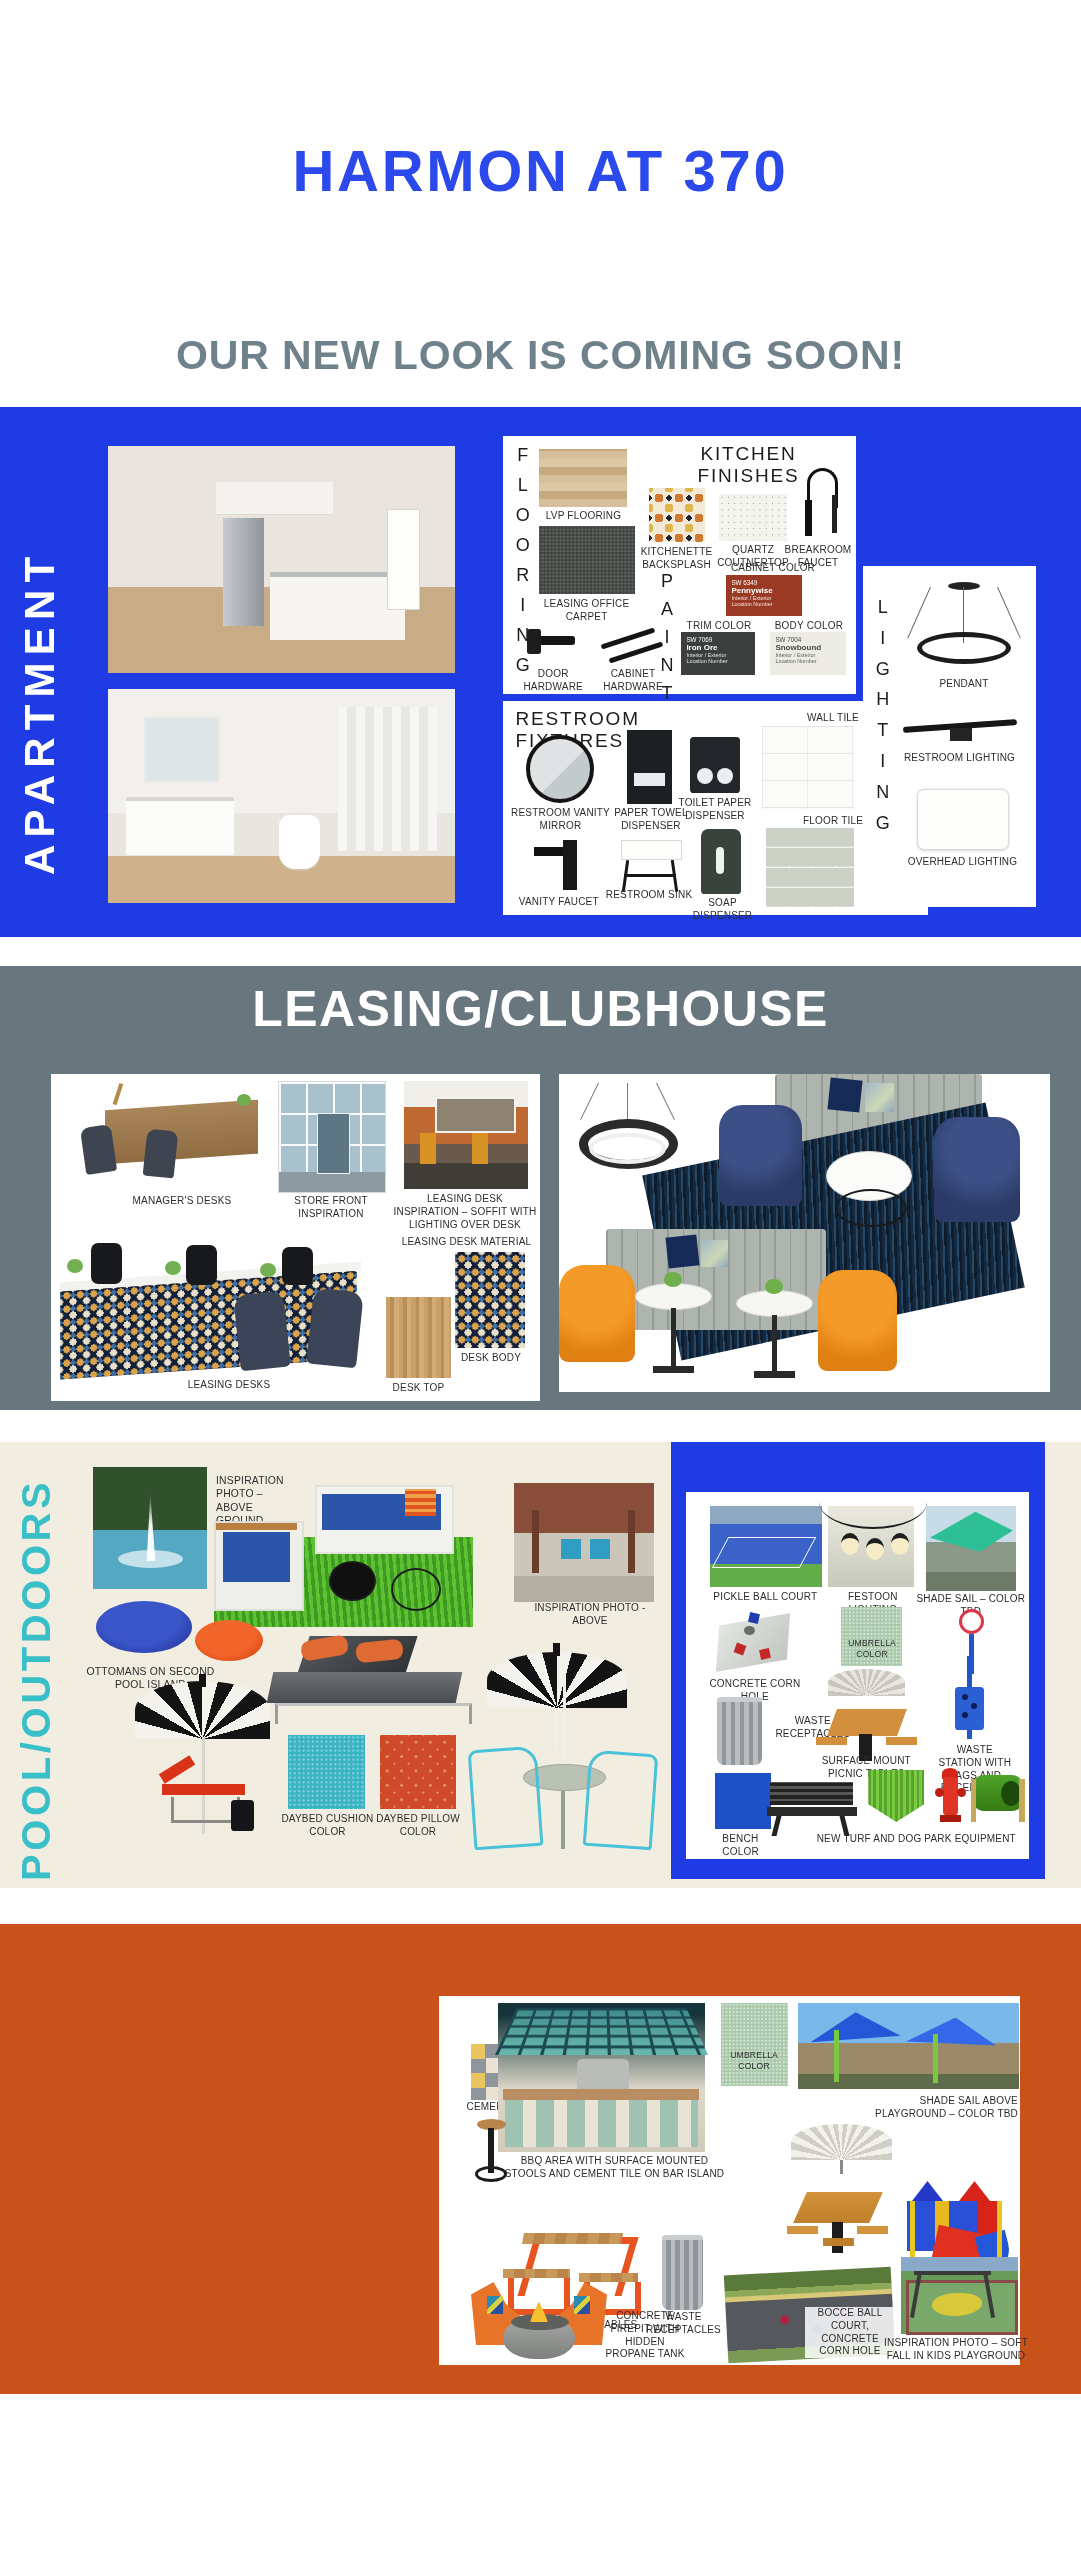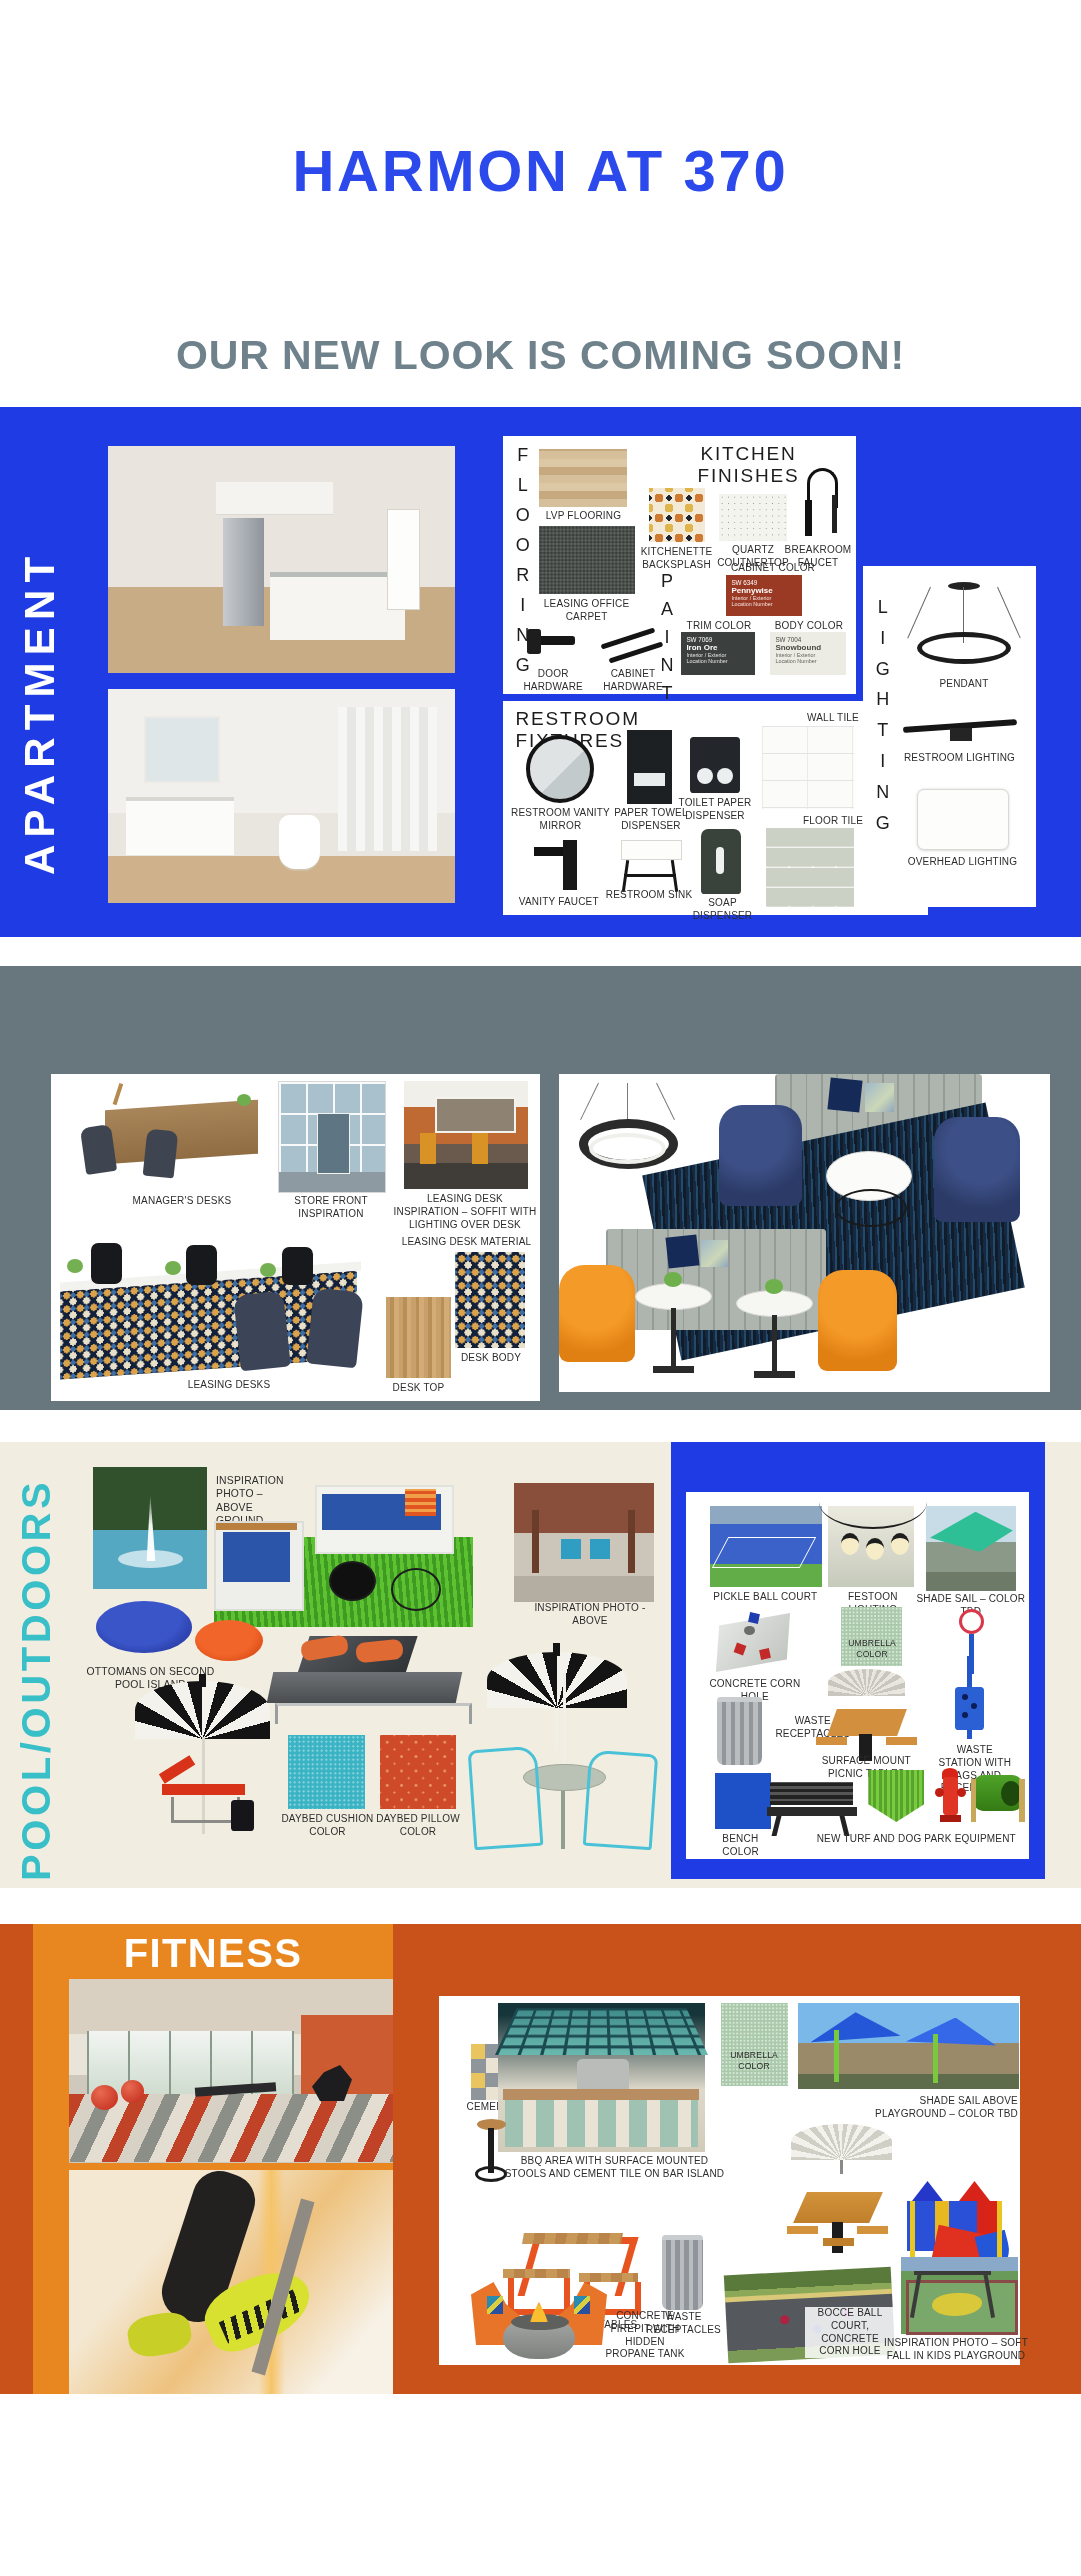--- a/index.html
+++ b/index.html
@@ -183,20 +183,21 @@
         <div class="abs" style="left:47px;top:14.4px;width:21.6px;height:12.6px;background:#242424"></div>
       </div>
       <div class="cap" style="left:29px;top:186px;width:135px">RESTROOM LIGHTING</div>
 
       <div class="abs" style="left:54px;top:223px;width:90px;height:59px;background:#fdfdfc;border:0.9px solid #d8d8d5;border-radius:7.2px;box-shadow:0 0.9px 2.7px rgba(0,0,0,.15)"></div>
       <div class="cap" style="left:32px;top:290px;width:135px">OVERHEAD LIGHTING</div>
     </div>
   </div>
 
   <div class="abs" style="left:0;top:966px;width:1081px;height:444px;background:#68767E">
+    <div class="sectitle" style="left:0;top:14.4px;width:1081px;font-size:50px">LEASING/CLUBHOUSE</div>
 
     <div class="board" style="left:51px;top:108px;width:489px;height:327px">
       <div class="abs" style="left:18px;top:9px;width:207px;height:108px">
         <div class="abs" style="left:36px;top:21.6px;width:153px;height:54px;background:linear-gradient(180deg,#a9855a,#8f6c42);transform:skewY(-4deg)"></div>
         <div class="abs" style="left:14.4px;top:43px;width:31px;height:47px;background:#3e4450;border-radius:9px 9px 3.6px 3.6px;transform:rotate(-8deg)"></div>
         <div class="abs" style="left:76px;top:47px;width:31px;height:47px;background:#3e4450;border-radius:9px 9px 3.6px 3.6px;transform:rotate(6deg)"></div>
         <div class="abs" style="left:47px;top:0;width:3.6px;height:21.6px;background:#b58a4e;transform:rotate(18deg)"></div>
         <div class="abs" style="left:168px;top:10.8px;width:14.4px;height:12.6px;background:#6fae4e;border-radius:50%"></div>
       </div>
       <div class="cap" style="left:50px;top:121px;width:162px">MANAGER'S DESKS</div>
@@ -444,42 +445,20 @@
           <div class="abs" style="left:50px;top:9px;width:5.4px;height:43px;background:#c8a85a"></div>
         </div>
 
         <div class="cap" style="left:119px;top:341px;width:222px">NEW TURF AND DOG PARK EQUIPMENT</div>
       </div>
     </div>
   </div>
 
   <div class="abs" style="left:0;top:1924px;width:1081px;height:470px;background:#C9521A">
 
-    <div class="abs" style="left:33px;top:0;width:360px;height:470px;background:#E8861F">
-      <div class="sectitle" style="left:0;top:7.2px;width:360px;font-size:40px">FITNESS</div>
-
-      <div class="abs" style="left:36px;top:55px;width:324px;height:184px;background:linear-gradient(180deg,#d9d0c2 0 30%,#e9e4da 30% 52%,#cfc9bd 52%);overflow:hidden">
-        <div class="abs" style="left:18px;top:52px;width:207px;height:63px;background:linear-gradient(90deg,#8a9a8a 1.8px,transparent 1.8px),linear-gradient(180deg,#f2f5f2,#cfdccf);background-size:41px 100%"></div>
-        <div class="abs" style="left:232px;top:36px;width:92px;height:90px;background:#cd5b31"></div>
-        <div class="abs" style="left:0;top:115px;width:324px;height:68px;background:repeating-linear-gradient(115deg,#c04328 0 14.4px,#d8d2c6 14.4px 29px,#8c8f88 29px 43px,#e3ddd2 43px 58px)"></div>
-        <div class="abs ring" style="left:21.6px;top:106px;width:27px;height:25px;background:radial-gradient(circle at 35% 30%,#e86a50,#c02818)"></div>
-        <div class="abs ring" style="left:52px;top:101px;width:23.4px;height:22.5px;background:radial-gradient(circle at 35% 30%,#e86a50,#c02818)"></div>
-        <div class="abs" style="left:243px;top:86px;width:40px;height:36px;background:#1d1d1f;clip-path:polygon(0 60%,30% 20%,70% 0,100% 40%,80% 100%,20% 100%)"></div>
-        <div class="abs" style="left:126px;top:106px;width:81px;height:9px;background:#2a2a2c;transform:rotate(-4deg)"></div>
-      </div>
-
-      <div class="abs" style="left:36px;top:246px;width:324px;height:224px;background:linear-gradient(130deg,#f4e8d2 0 30%,#eec27e 55%,#f7f1e6 85%);overflow:hidden">
-        <div class="abs" style="left:189px;top:0;width:27px;height:224px;background:linear-gradient(90deg,transparent,#f6c468,transparent)"></div>
-        <div class="abs" style="left:108px;top:0;width:63px;height:153px;background:#23211f;border-radius:27px;transform:rotate(18deg)"></div>
-        <div class="abs" style="left:135px;top:108px;width:108px;height:63px;background:#d8e030;border-radius:40% 50% 50% 30%;transform:rotate(-24deg)"></div>
-        <div class="abs" style="left:151px;top:135px;width:81px;height:23.4px;background:repeating-linear-gradient(100deg,#1d1d1a 0 5.4px,#d8e030 5.4px 12.6px);transform:rotate(-24deg)"></div>
-        <div class="abs" style="left:207px;top:27px;width:14.4px;height:180px;background:#8f8a82;transform:rotate(16deg)"></div>
-        <div class="abs" style="left:59px;top:144px;width:63px;height:41px;background:#c8d028;border-radius:40%;transform:rotate(-10deg)"></div>
-      </div>
-    </div>
 
 
     <div class="board" style="left:439px;top:72px;width:581px;height:369px">
 
       <div class="abs cementtile" style="left:32px;top:48px;width:58px;height:56px"></div>
       <div class="cap" style="left:9px;top:105px;width:105px">CEMENT TILE</div>
 
       <div class="abs" style="left:59px;top:7.2px;width:207px;height:149px;background:linear-gradient(180deg,#16353a 0 8%,#ddd8ca 58%,#d2cbb9 100%)">
         <div class="abs" style="left:9px;top:0;width:189px;height:52px;background:linear-gradient(90deg,#1b4a50 2.7px,transparent 2.7px),linear-gradient(180deg,#1b4a50 2.7px,transparent 2.7px),linear-gradient(180deg,#3e8a8a,#69b8ae);background-size:20px 100%,100% 10.8px;transform:perspective(108px) rotateX(28deg)"></div>
         <div class="abs" style="left:79px;top:56px;width:52px;height:31px;background:#b9bcb9;border-radius:5.4px 5.4px 0 0"></div>

